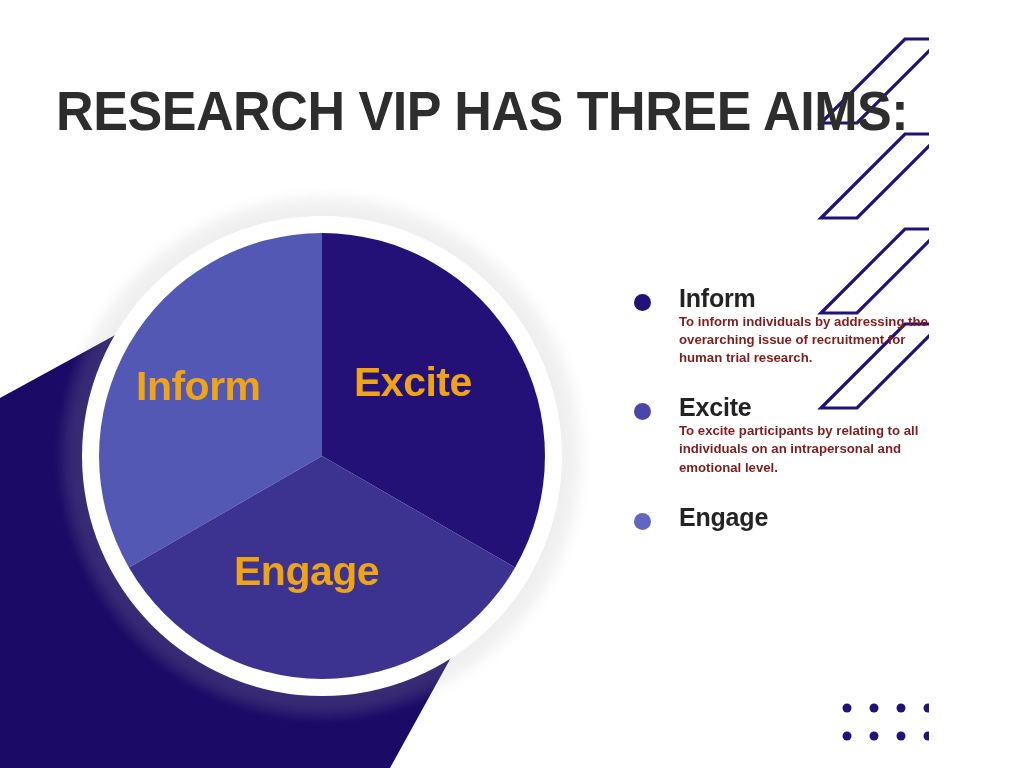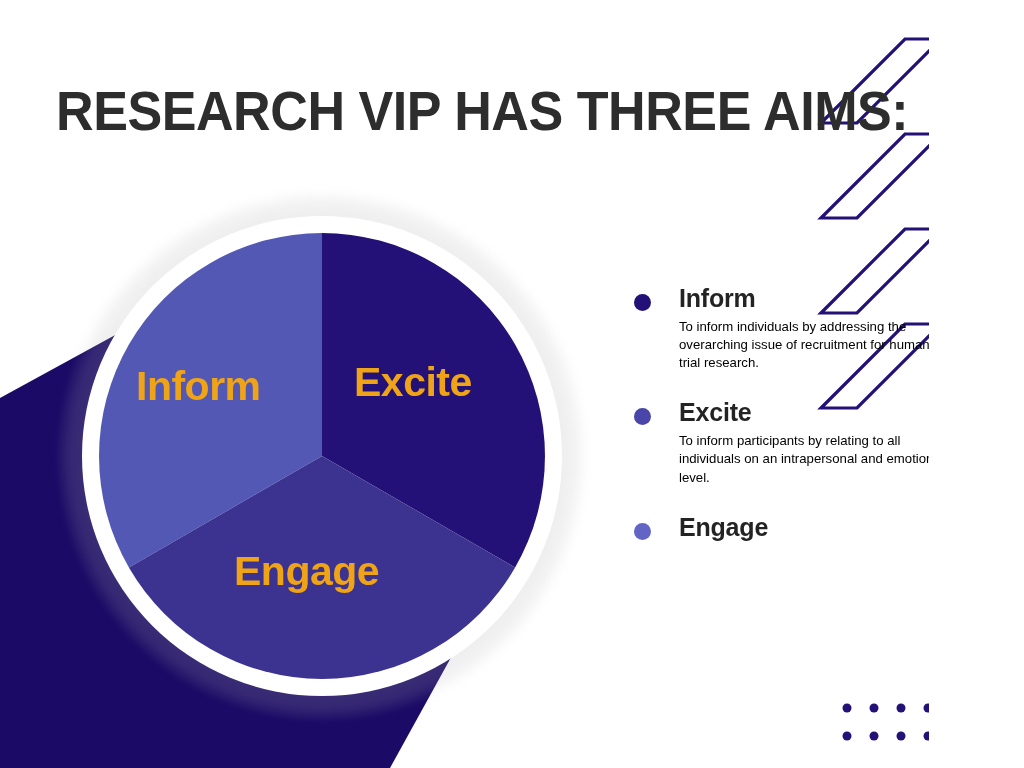--- a/index.html
+++ b/index.html
@@ -140,24 +140,23 @@
   .aim-head {
     margin-left: 45px;
     font-size: 25px;
     font-weight: bold;
     color: #232323;
     letter-spacing: -0.2px;
     line-height: 1.15;
   }
   .aim-body {
     margin-left: 45px;
-    margin-top: 5px;
     font-size: 13.2px;
-    font-weight: normal;
-    color: #000000;
+    font-weight: bold;
+    color: #7f1d1d;
     line-height: 1.38;
     max-width: 272px;
   }
 </style>
 </head>
 <body>
 
 <div class="slide">
 
   <svg class="long-shadow" viewBox="0 0 1024 768" preserveAspectRatio="none">
@@ -210,21 +209,21 @@
 
     <div class="aim">
       <span class="aim-dot" style="background:#241178"></span>
       <div class="aim-head">Inform</div>
       <div class="aim-body">To inform individuals by addressing the overarching issue of recruitment for human trial research.</div>
     </div>
 
     <div class="aim">
       <span class="aim-dot" style="background:#4A45A8"></span>
       <div class="aim-head">Excite</div>
-      <div class="aim-body">To inform participants by relating to all individuals on an intrapersonal and emotional level.</div>
+      <div class="aim-body">To excite participants by relating to all individuals on an intrapersonal and emotional level.</div>
     </div>
 
     <div class="aim">
       <span class="aim-dot" style="background:#6265C4"></span>
       <div class="aim-head">Engage</div>
     </div>
 
   </div>
 
 </div>

